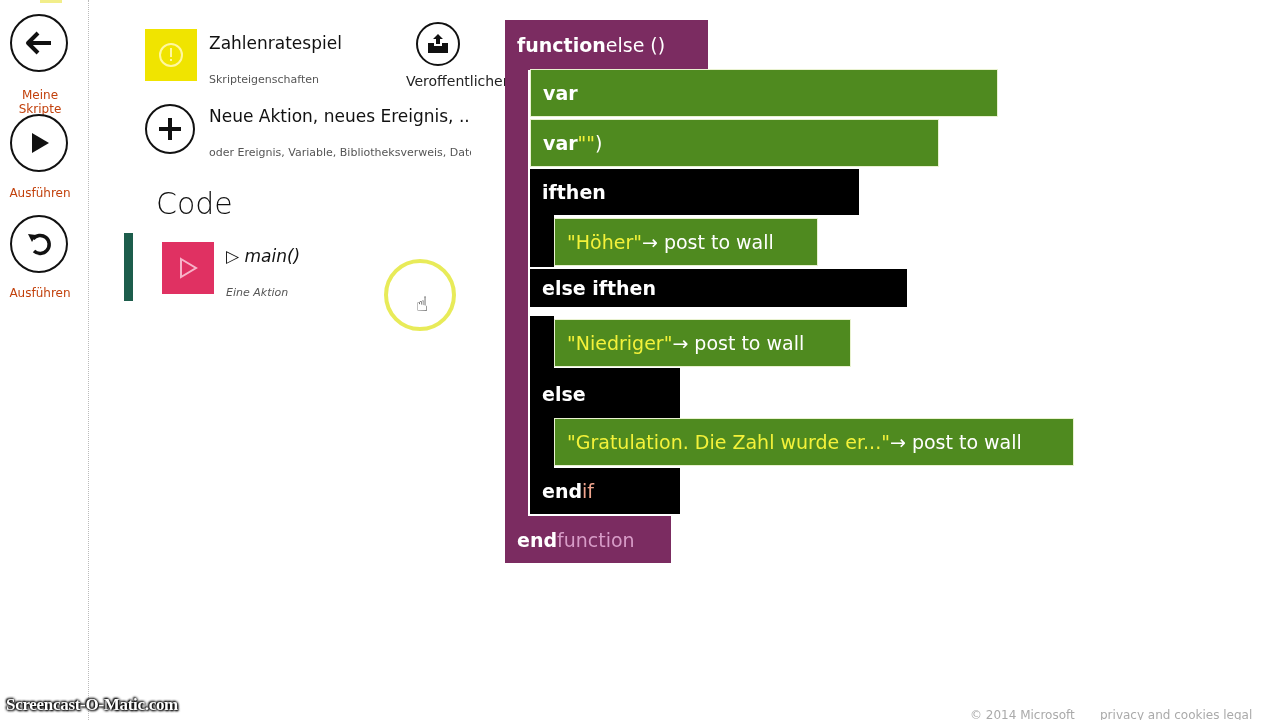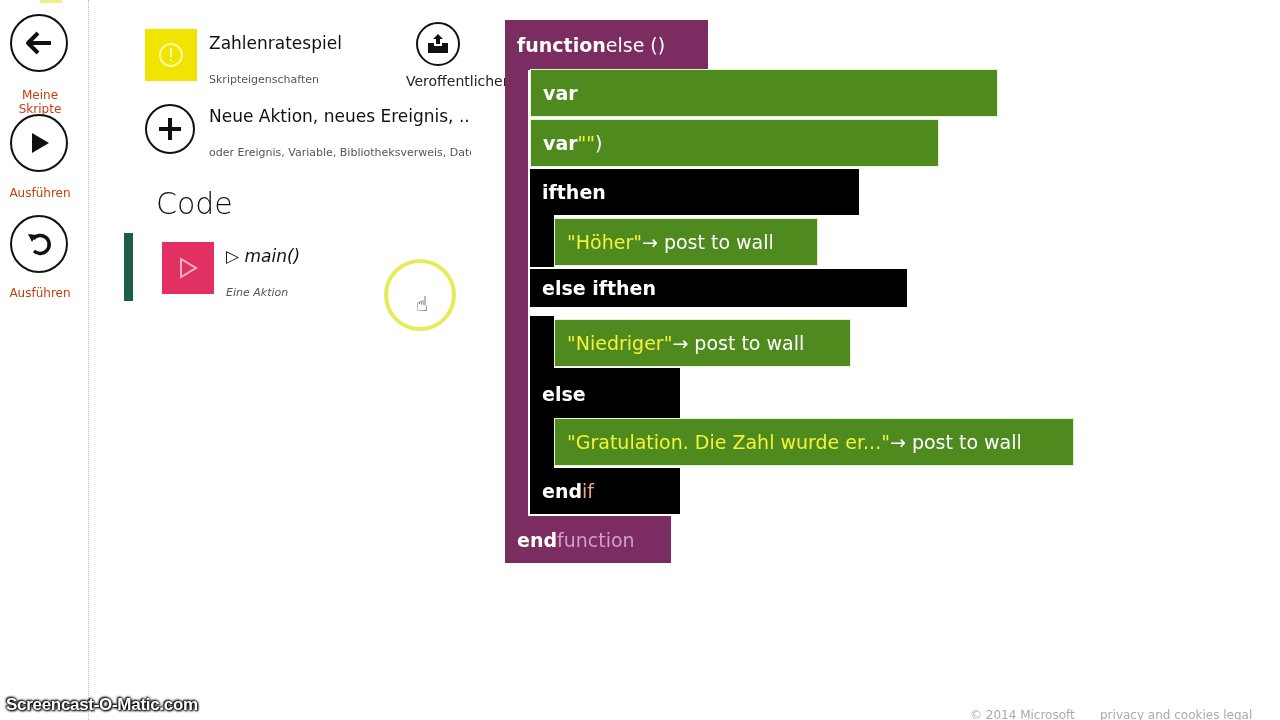--- a/index.html
+++ b/index.html
@@ -28,21 +28,21 @@
     
     .blk { position:absolute; box-sizing:border-box; font-size:19px; color:#fff; white-space:nowrap; padding-left:12px; display:flex; align-items:center; }
     .purple { background:#7b2c61; }
     .orange { background:#000000; }
     .green { background:#4f8a1f; border:1px solid #e9f2d0; }
     .kw { font-weight:bold; }
     .str { color:#f4f23a; }
     .dimkw-o { color:#f0a58e; }
     .dimkw-p { color:#d79cc7; }
 
-    .watermark { position:absolute; left:6px; top:695px; font-family:Liberation Sans, sans-serif; font-weight:bold; font-size:17px; color:#fff; text-shadow:0 0 3px #000, 0 0 3px #000, 1px 1px 2px #000, -1px -1px 2px #000; letter-spacing:-0.3px; }
+    .watermark { position:absolute; left:6px; top:695px; font-family:Liberation Serif, serif; font-weight:bold; font-size:17px; color:#fff; text-shadow:0 0 3px #000, 0 0 3px #000, 1px 1px 2px #000, -1px -1px 2px #000; letter-spacing:-0.3px; }
     .footer { position:absolute; top:708px; font-size:12px; color:#aaa; white-space:nowrap; }
   </style>
 </head>
 <body>
 
 <div class="appbar">
   <div class="top-yellow"></div>
 
   <div class="round-btn" style="top:14px;">
     <svg width="30" height="30" viewBox="0 0 30 30">

